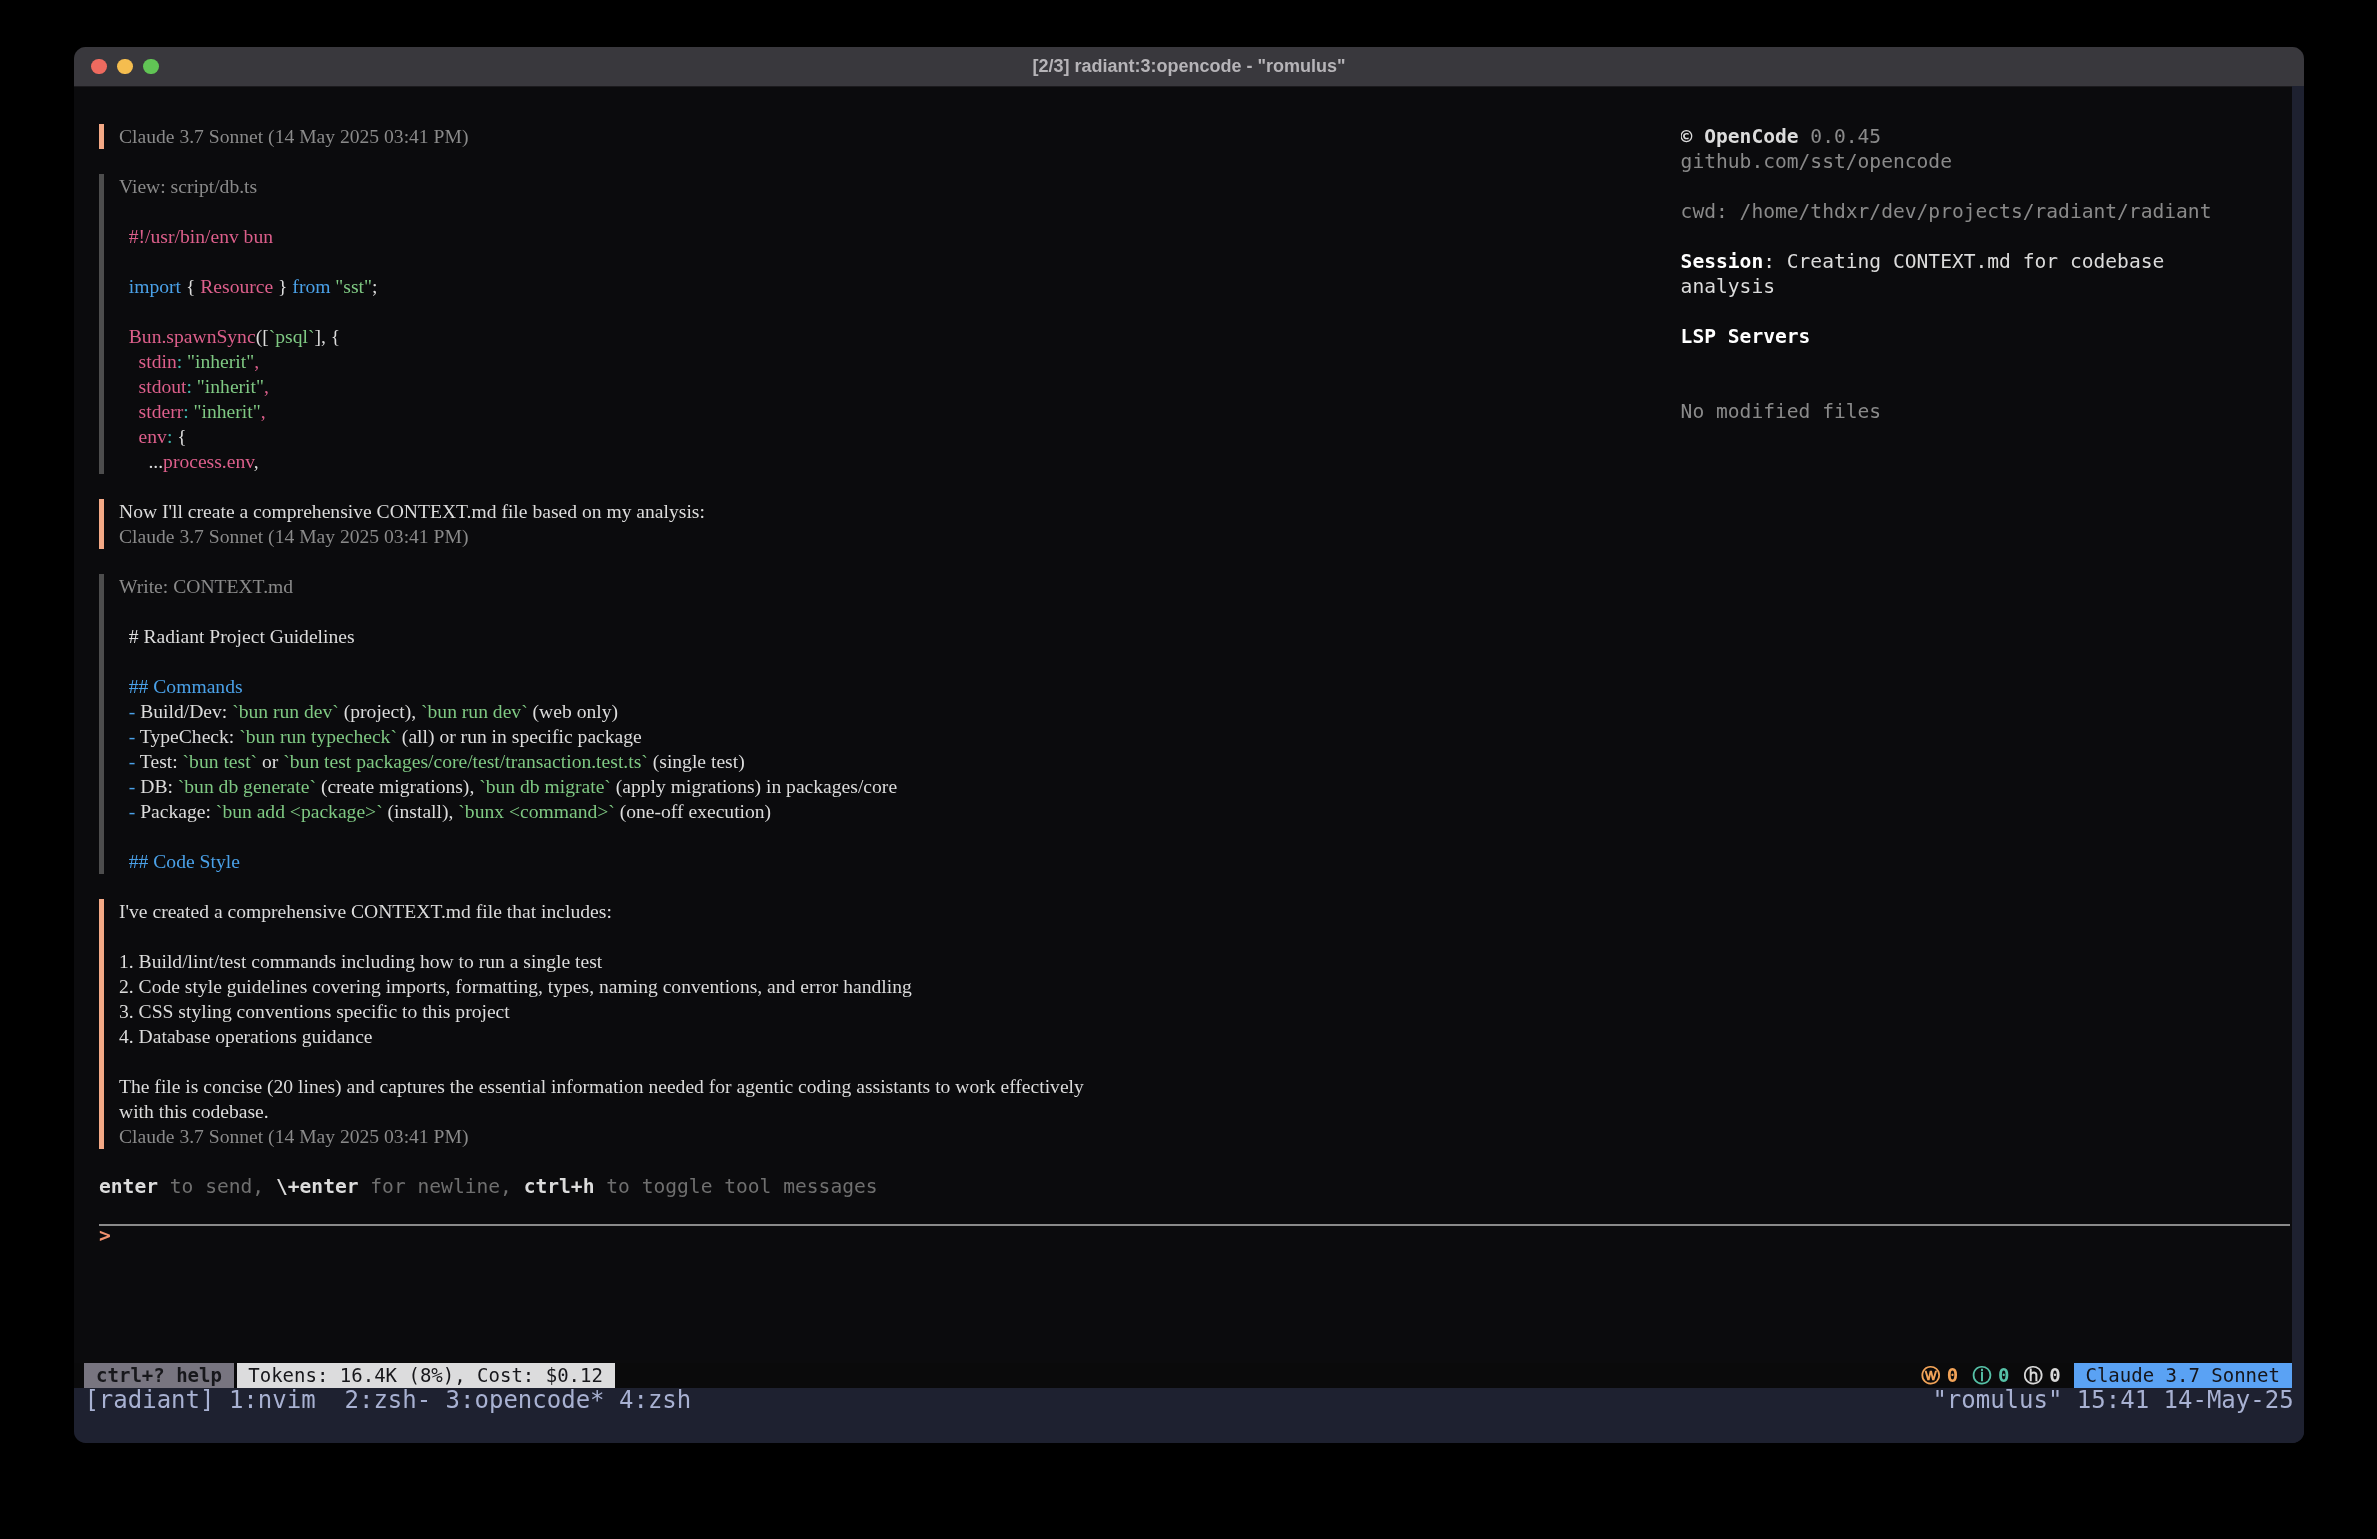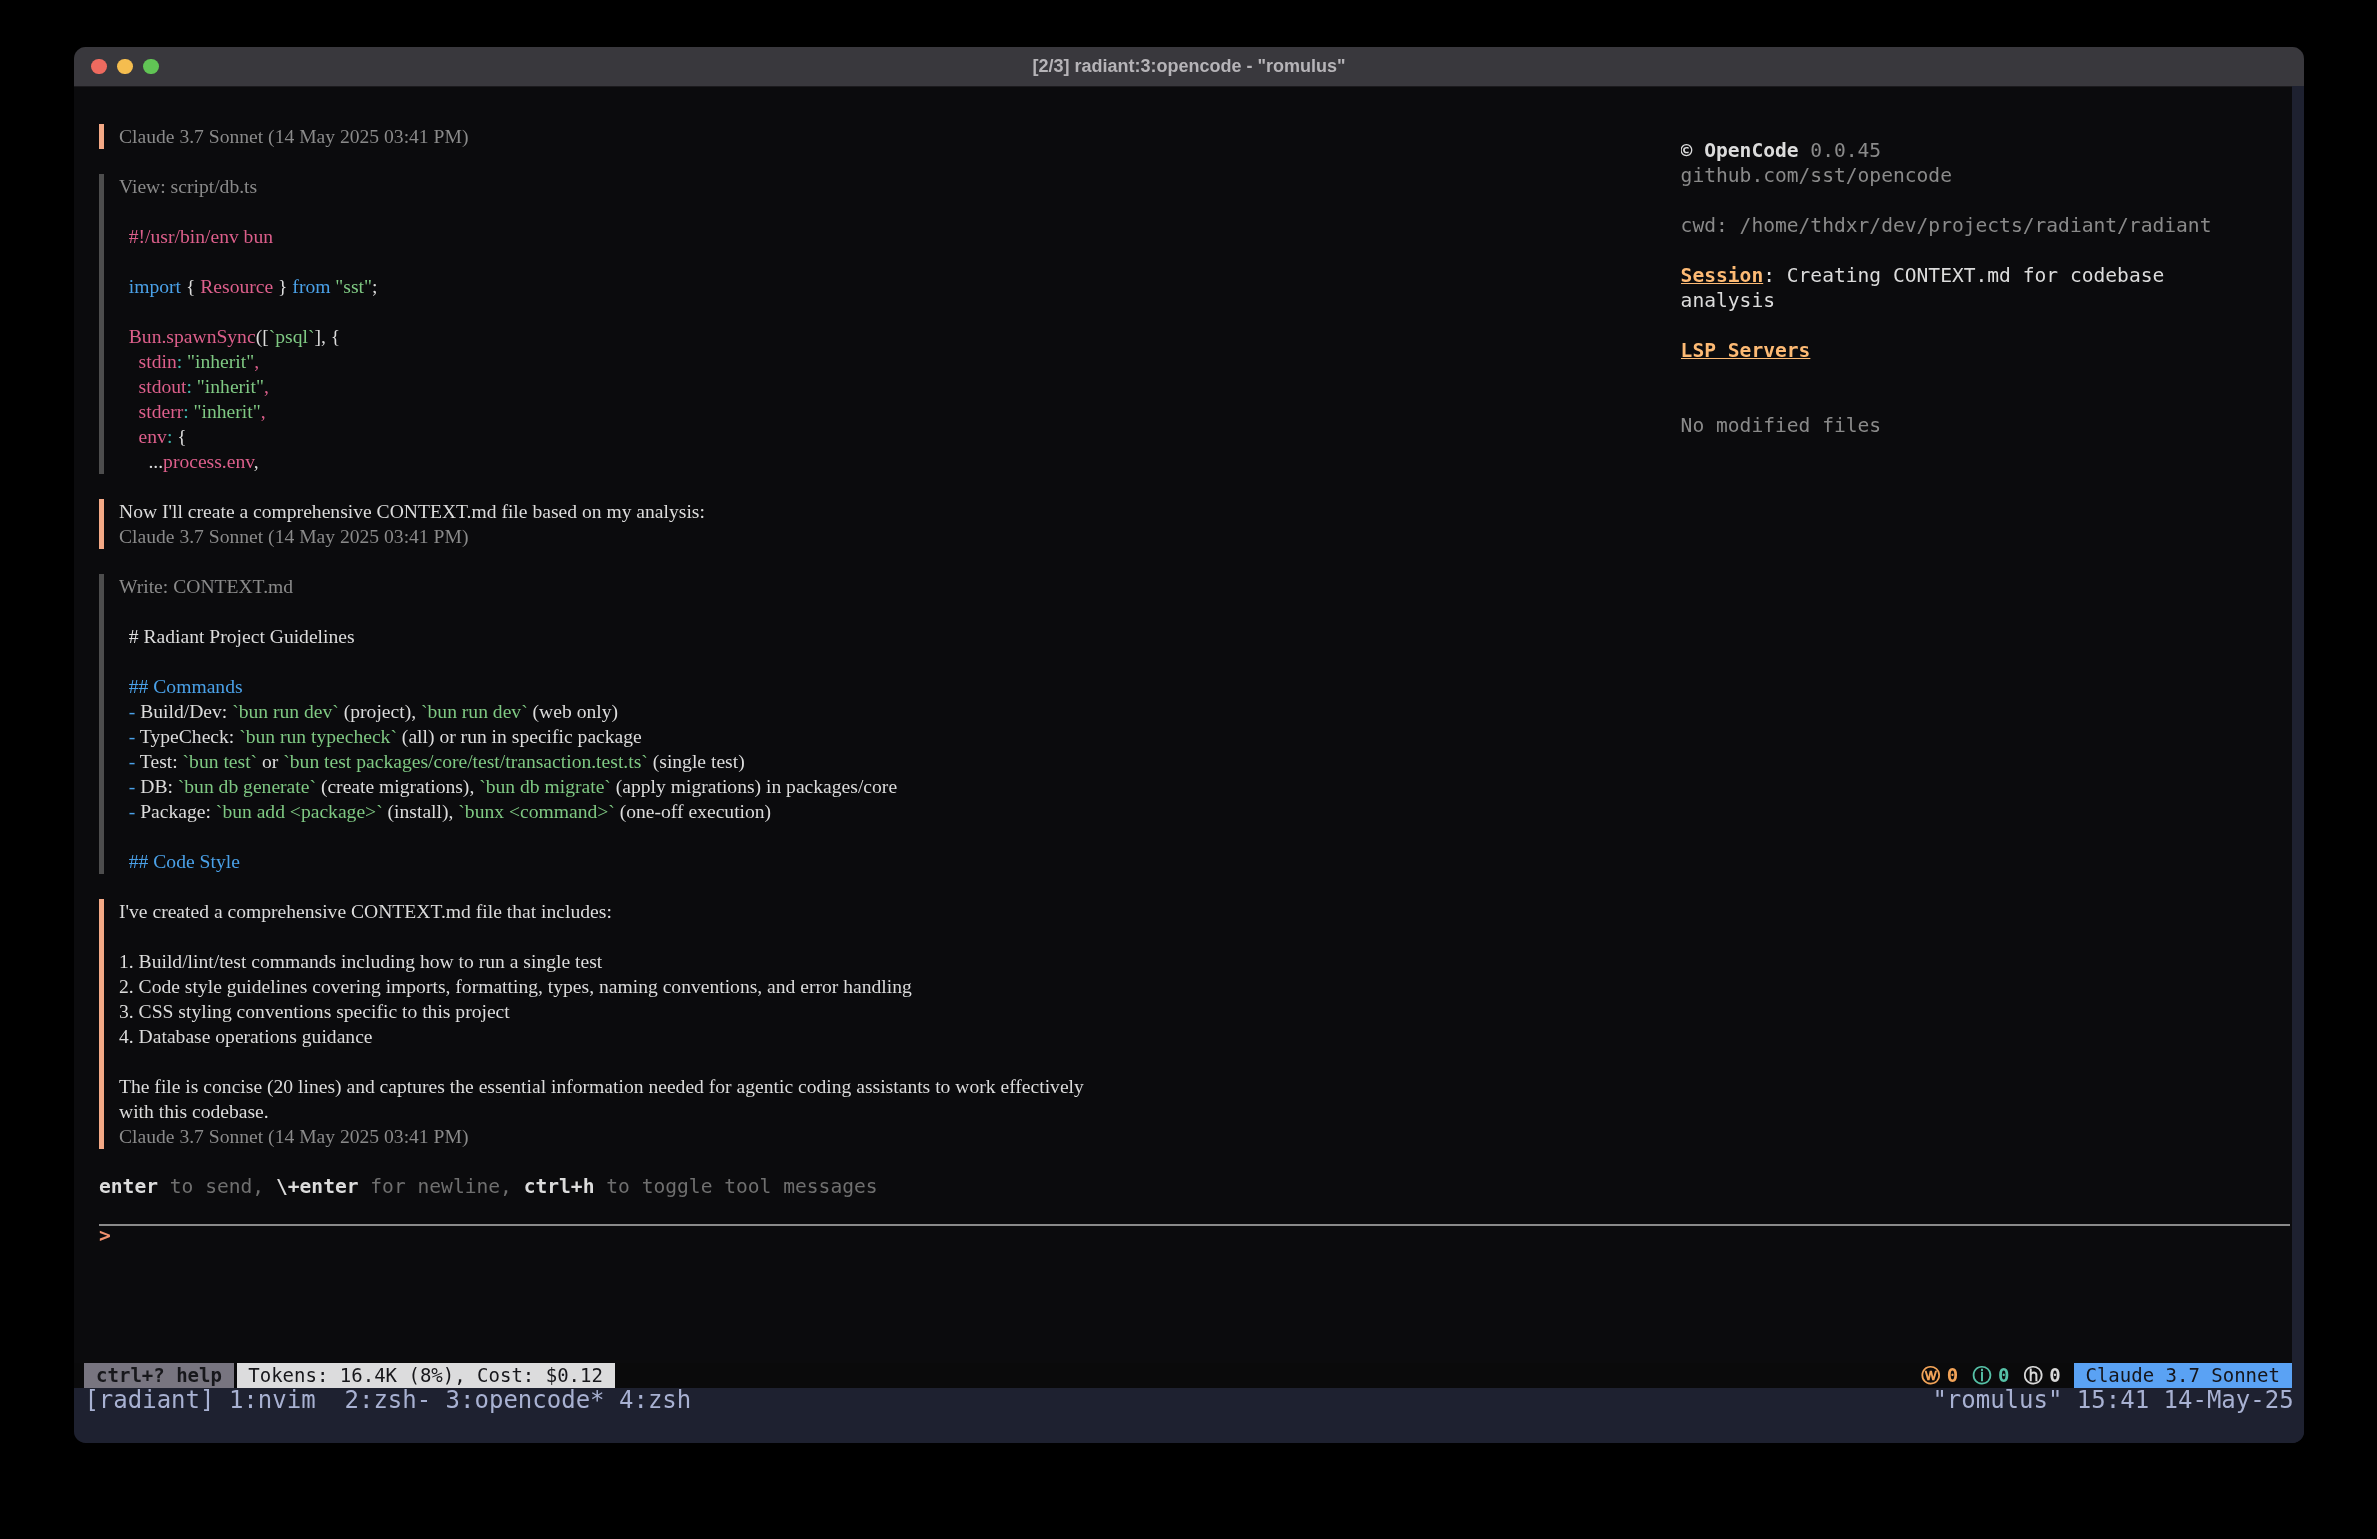--- a/index.html
+++ b/index.html
@@ -24,34 +24,34 @@
     position:absolute;left:0;right:0;text-align:center;
     font-family:"Liberation Sans",sans-serif;font-weight:bold;
     font-size:18px;color:#b6b4b8;pointer-events:none;
   }
   
   .tbody{
     flex:1;display:flex;position:relative;
     font-size:19.6px;line-height:25px;
   }
   .main{flex:1;padding:37px 0 0 25px;overflow:hidden;}
-  .sidebar{width:611px;flex:none;padding-top:37px;margin-right:12.4px;overflow:hidden;margin-top:14px;}
+  .sidebar{width:611px;flex:none;padding-top:37px;margin-right:12.4px;overflow:hidden;}
   .strip{
     position:absolute;right:0;top:39px;bottom:0;width:12.4px;
     background:#1e2130;
   }
   
   .block{border-left:5.9px solid #4d4d4d;padding-left:15px;margin-bottom:25px;font-family:Liberation Serif, serif;}
   .accent-orange{border-left-color:#f4a986;}
   .accent-gray{border-left-color:#4d4d4d;}
   .line{white-space:pre;min-height:25px;}
   
   .c-w{color:#dcdcdc;}
   .c-g{color:#8a8a8a;}
-  .c-o{color:#fdba74;text-decoration:underline;}
+  .c-o{color:#ffffff;}
   .c-p{color:#dd5f8b;}
   .c-b{color:#4aa1e8;}
   .c-gn{color:#7fc983;}
   .c-t{color:#3db8ae;}
   .c-d{color:#6f6f6f;}
   .bold{font-weight:bold;}
   
   .helpline{margin-top:25px;white-space:pre;}
   .separator{
     position:absolute;left:25px;right:13.7px;top:1137px;height:2px;background:#8a8a8a;

